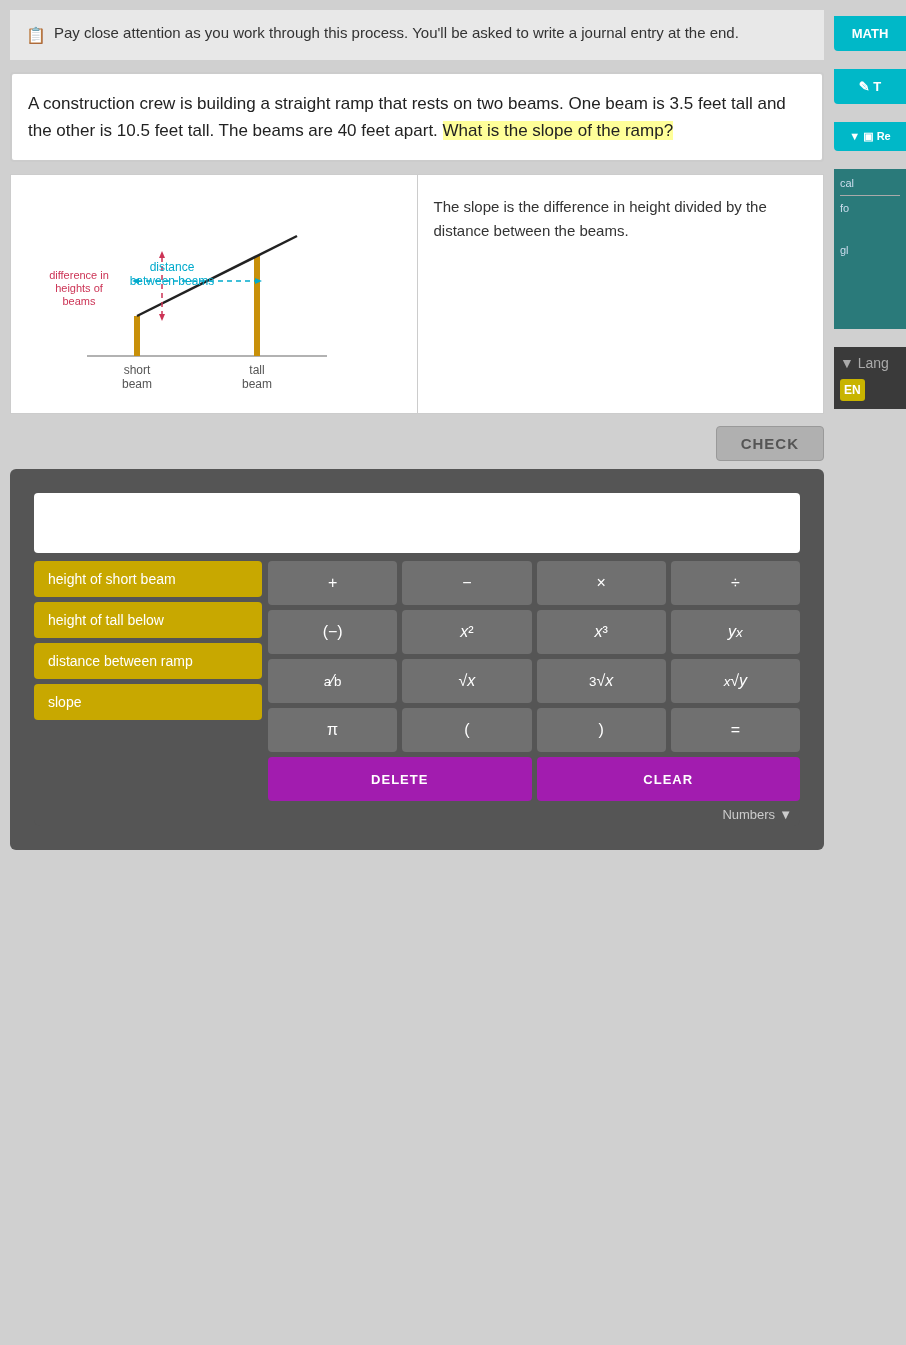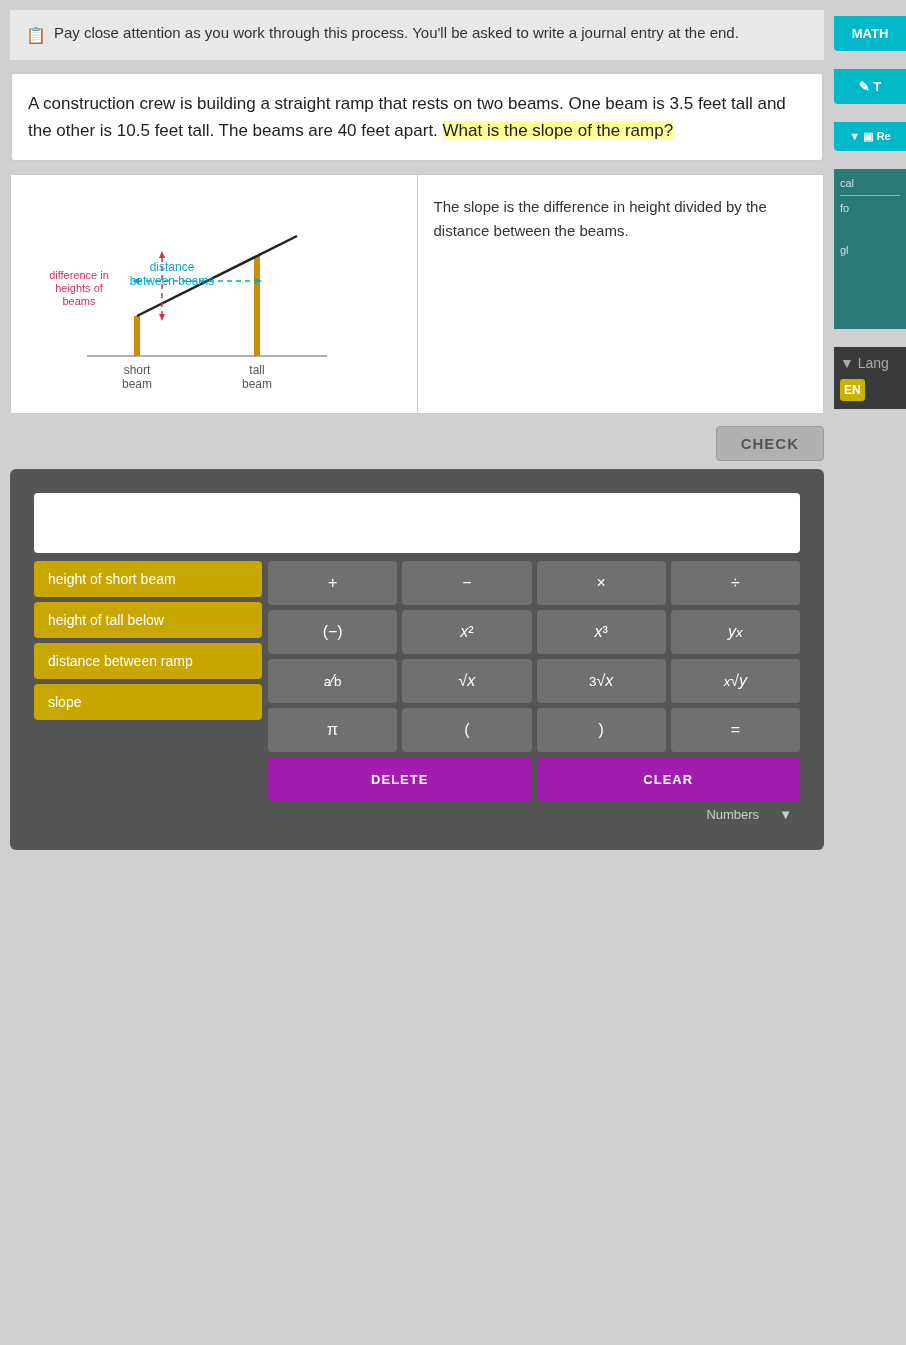--- a/index.html
+++ b/index.html
@@ -231,21 +231,21 @@
       border-radius: 0 0 6px 6px;
       margin-top: 0;
       display: flex;
       justify-content: flex-end;
     }
     .numbers-label {
       color: #ccc;
       font-size: 13px;
       display: flex;
       align-items: flex-start;
-      gap: 20px;
+      gap: 4px;
       cursor: pointer;
     }
 
     .sidebar-panel-text {
       font-size: 11px;
       color: #cde;
       margin-bottom: 6px;
     }
   </style>
 </head>

